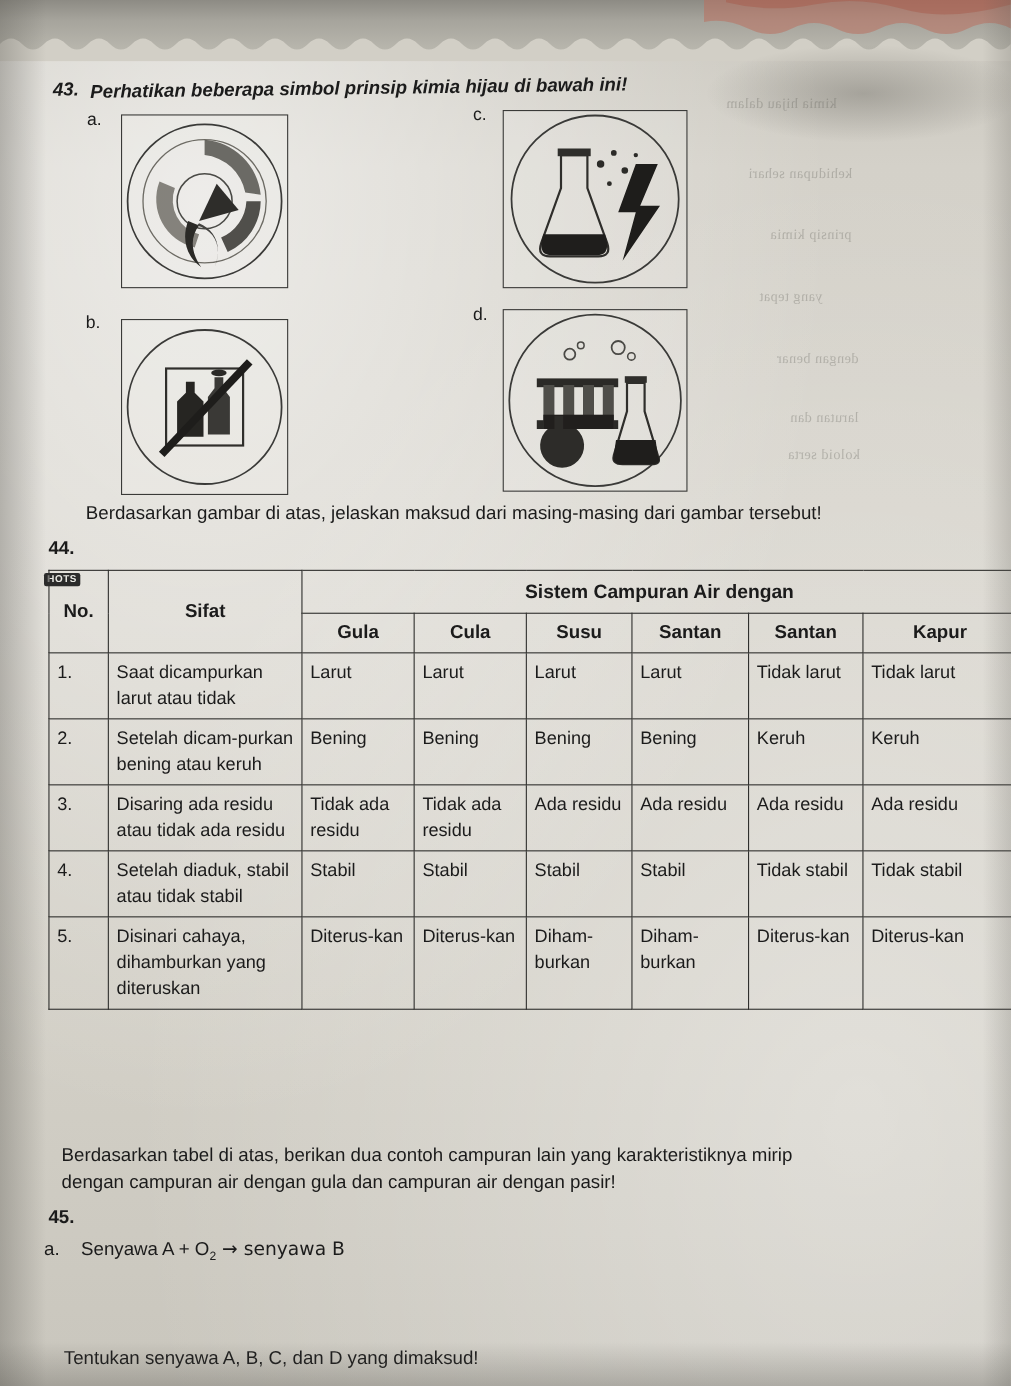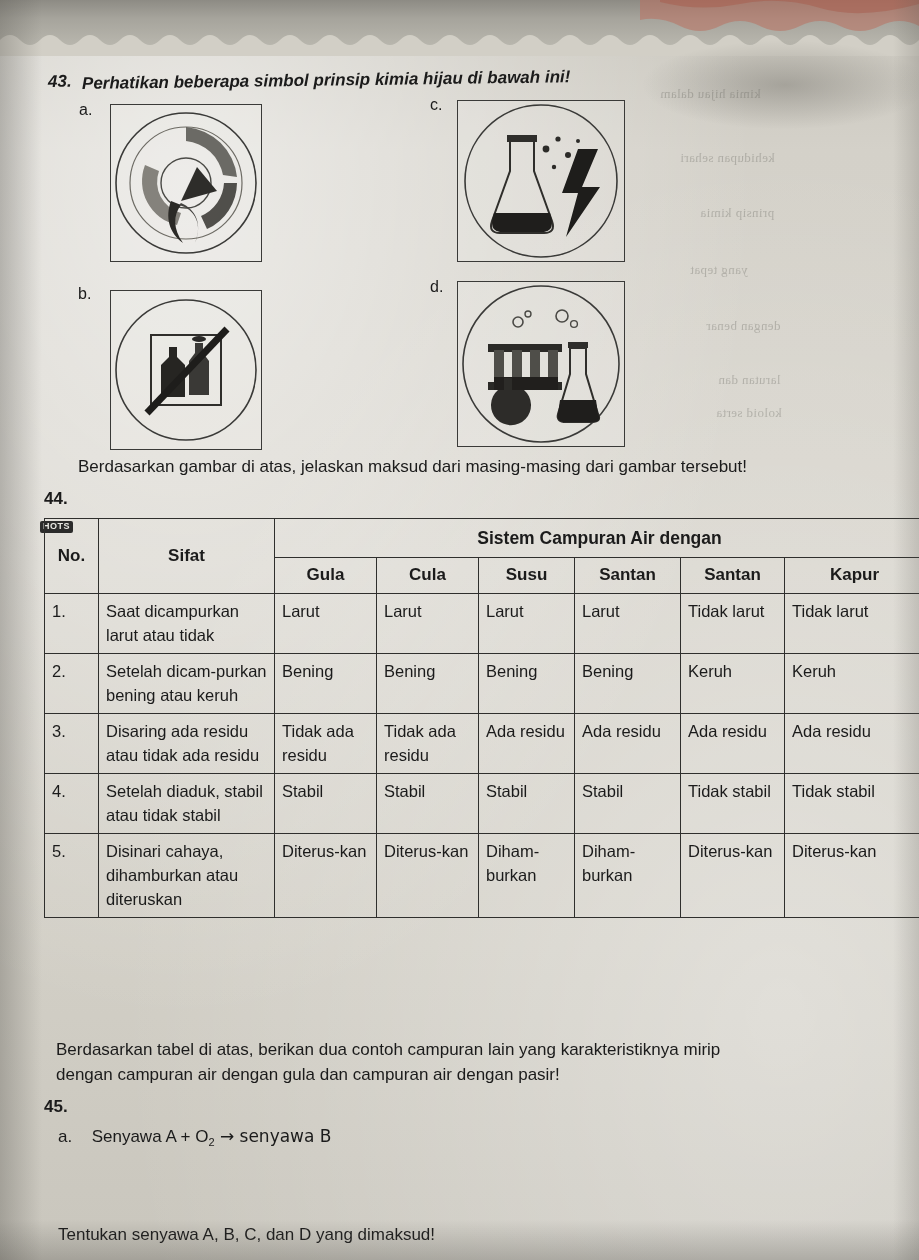--- a/index.html
+++ b/index.html
@@ -348,38 +348,38 @@
           <td>Setelah diaduk, stabil atau tidak stabil</td>
           <td>Stabil</td>
           <td>Stabil</td>
           <td>Stabil</td>
           <td>Stabil</td>
           <td>Tidak stabil</td>
           <td>Tidak stabil</td>
         </tr>
         <tr>
           <td class="no">5.</td>
-          <td>Disinari cahaya, dihamburkan atau diteruskan</td>
+          <td>Disinari cahaya, dihamburkan yang diteruskan</td>
           <td>Diterus-kan</td>
           <td>Diterus-kan</td>
           <td>Diham-burkan</td>
           <td>Diham-burkan</td>
           <td>Diterus-kan</td>
           <td>Diterus-kan</td>
         </tr>
       </tbody>
     </table>
   </div>
 
   <div class="para" style="left:56px; top:1037px; width:870px;">Berdasarkan tabel di atas, berikan dua contoh campuran lain yang karakteristiknya mirip</div>
   <div class="para" style="left:56px; top:1062px; width:870px;">dengan campuran air dengan gula dan campuran air dengan pasir!</div>
 
   <div class="q-num" style="left:44px; top:1097px;">45.</div>
 
-  <div class="li" style="left:58px; top:1126px;text-align:center;">
+  <div class="li" style="left:40px; top:1126px;text-align:center;">
     <span>a.</span>
     <span style="display:inline-block; width:10px;"></span>
     <span>Senyawa A + O</span><sub>2</sub><span class="arrow"> → senyawa B</span>
   </div>
 
 
 
   <div class="para" style="left:58px; top:1222px; width:700px;">Tentukan senyawa A, B, C, dan D yang dimaksud!</div>
 
 </div>

